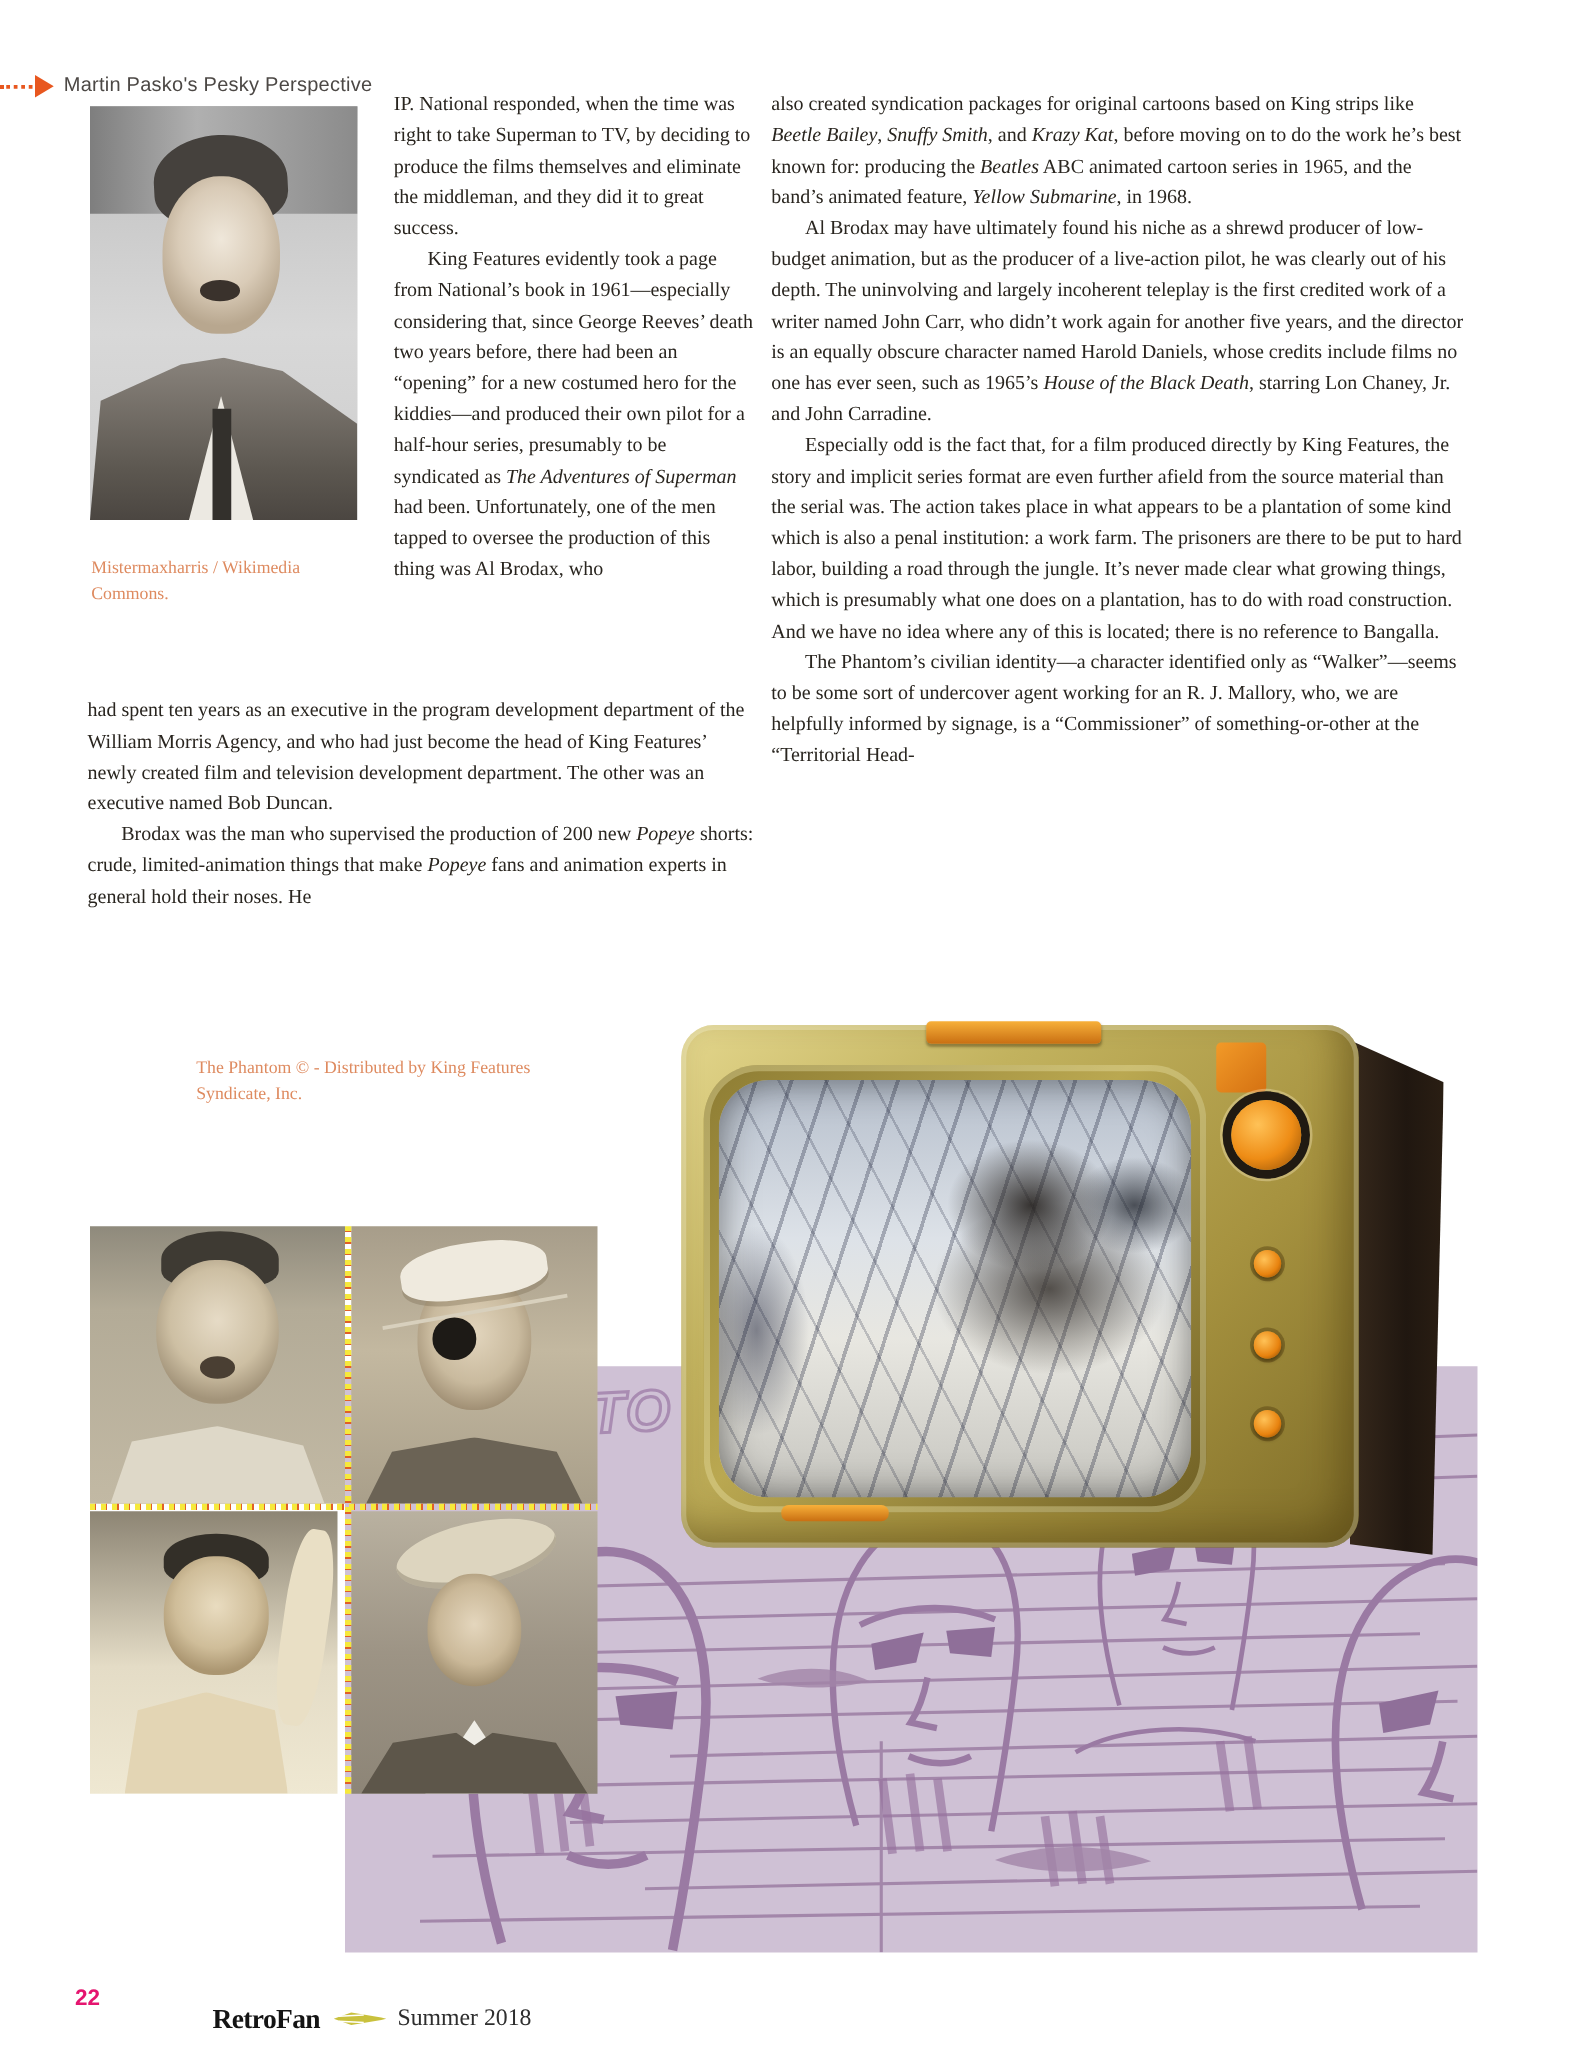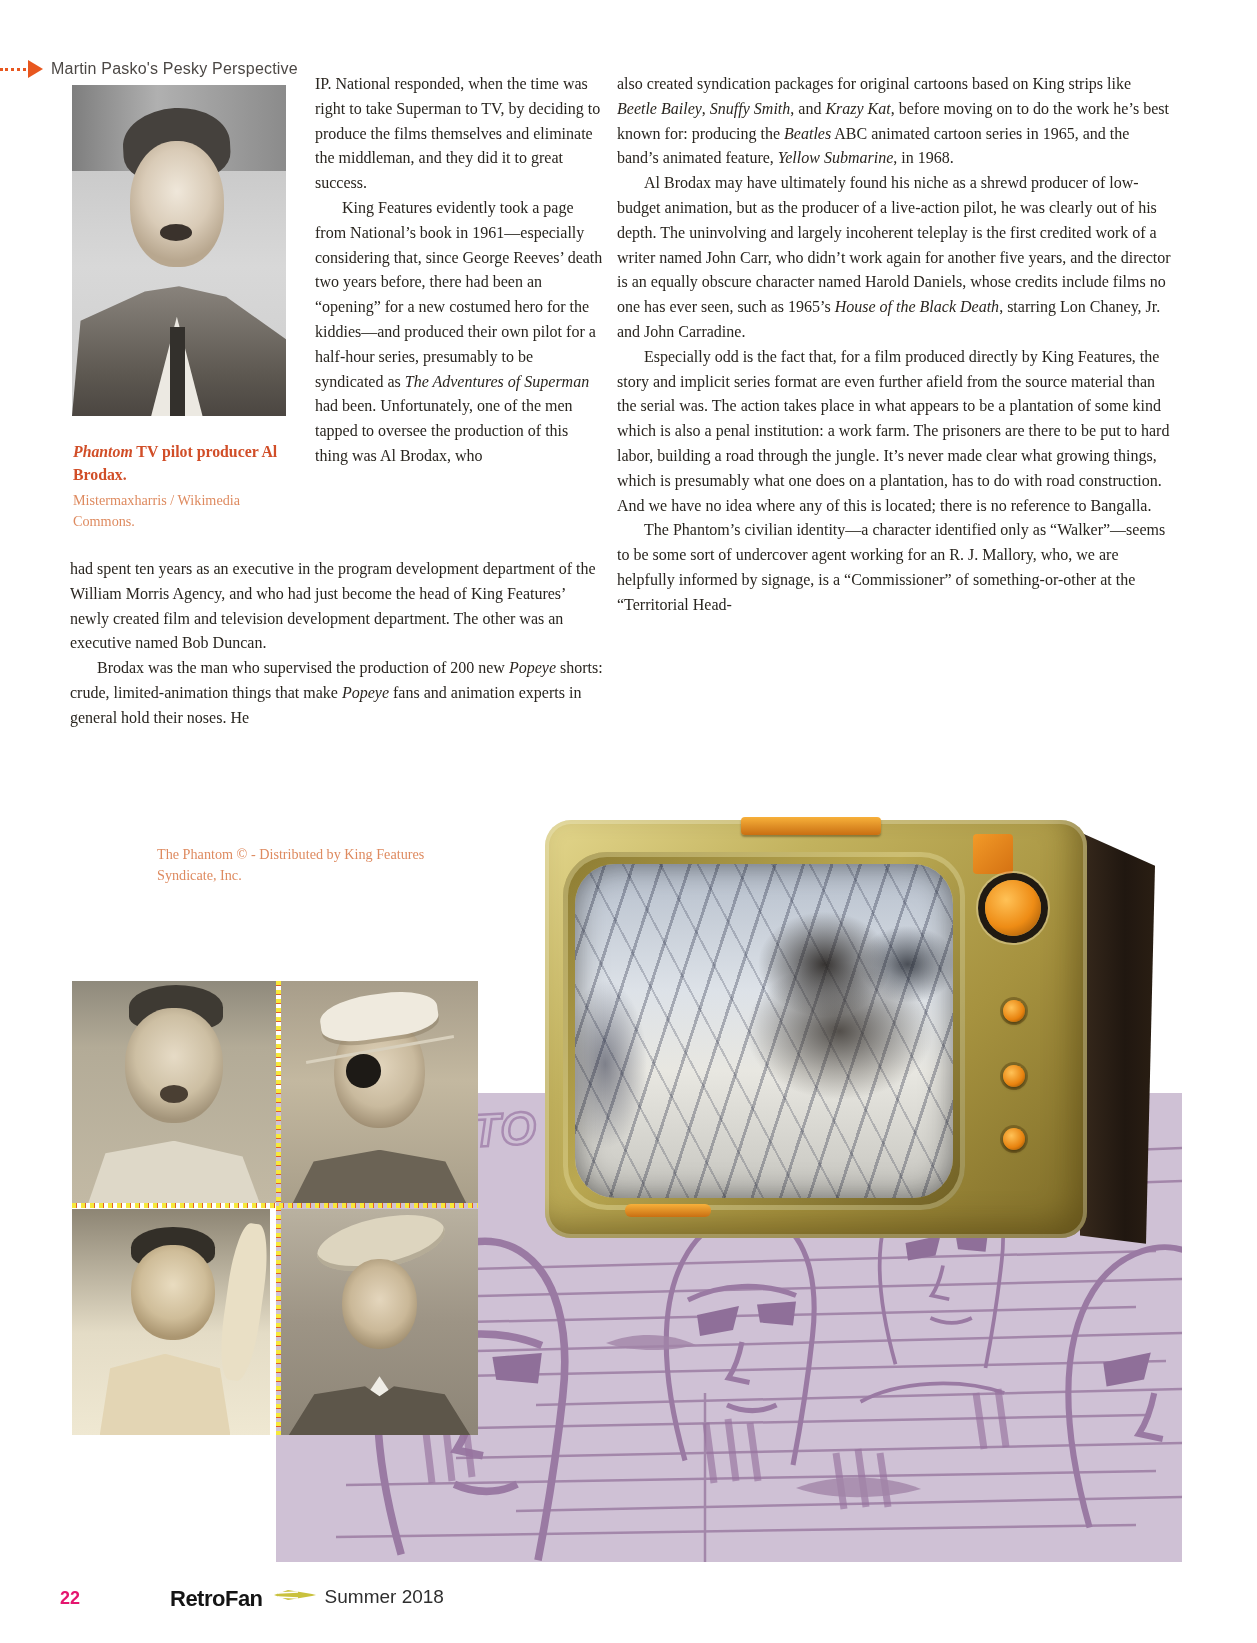--- a/index.html
+++ b/index.html
@@ -135,21 +135,21 @@
     background:radial-gradient(circle at 38% 35%,#ffc257,#e8830f 60%,#7c4203 100%);
     box-shadow:0 2px 3px rgba(40,25,0,.5), 0 0 0 3px rgba(90,70,20,.5);}
   .k1{left:458px;top:180px;} .k2{left:458px;top:245px;} .k3{left:458px;top:308px;}
   .tv-lip{position:absolute;left:80px;top:384px;width:86px;height:13px;border-radius:6px;
     background:linear-gradient(180deg,#f7b03a,#c96f12);}
 
   
   .footer{position:absolute;left:0;top:1586px;width:1009px;height:30px;z-index:5;
     font-family:"Liberation Sans",sans-serif;padding-left:12px;}
   .page-num{position:absolute;left:60px;top:2px;font-size:18px;font-weight:bold;color:#e5156f;}
-  .brand-row{position:absolute;left:170px;top:0;display:flex;gap:9px;}
+  .brand-row{position:absolute;left:170px;top:16px;display:flex;align-items:center;gap:9px;font-family:Liberation Serif, serif;}
   .brand{font-size:22px;font-weight:800;color:#141414;letter-spacing:-0.5px;}
   .issue{font-size:19px;color:#2e2e2e;}
 </style>
 </head>
 <body>
 
 <div class="page">
 
   <div class="kicker">
     <div class="lead-dots"></div>
@@ -161,23 +161,20 @@
     <div class="pb-panel"></div>
     <div class="pb-hair"></div>
     <div class="pb-face"></div>
     <div class="pb-smile"></div>
     <div class="pb-suit"></div>
     <div class="pb-shirt"></div>
     <div class="pb-tie"></div>
   </div>
 
   <div class="cap cap-brodax">
-    <div class="cap-bold">
-        <p><i>Phantom</i><span> TV pilot producer Al Brodax.</span></p>
-      </div>
     <div class="cap-credit">Mistermaxharris / Wikimedia Commons.</div>
   </div>
 
   <div class="article col-mid">
       <p><span>IP. National responded, when the time was right to take Superman to TV, by deciding to produce the films themselves and eliminate the middleman, and they did it to great success.</span></p>
       <p class="indent"><span>King Features evidently took a page from National’s book in 1961—especially considering that, since George Reeves’ death two years before, there had been an “opening” for a new costumed hero for the kiddies—and produced their own pilot for a half-hour series, presumably to be syndicated as </span><i>The Adventures of Superman</i><span> had been. Unfortunately, one of the men tapped to oversee the production of this thing was Al Brodax, who</span></p>
     </div>
   <div class="article span-full">
       <p><span>had spent ten years as an executive in the program development department of the William Morris Agency, and who had just become the head of King Features’ newly created film and television development department. The other was an executive named Bob Duncan.</span></p>
       <p class="indent"><span>Brodax was the man who supervised the production of 200 new </span><i>Popeye</i><span> shorts: crude, limited-animation things that make </span><i>Popeye</i><span> fans and animation experts in general hold their noses. He</span></p>

